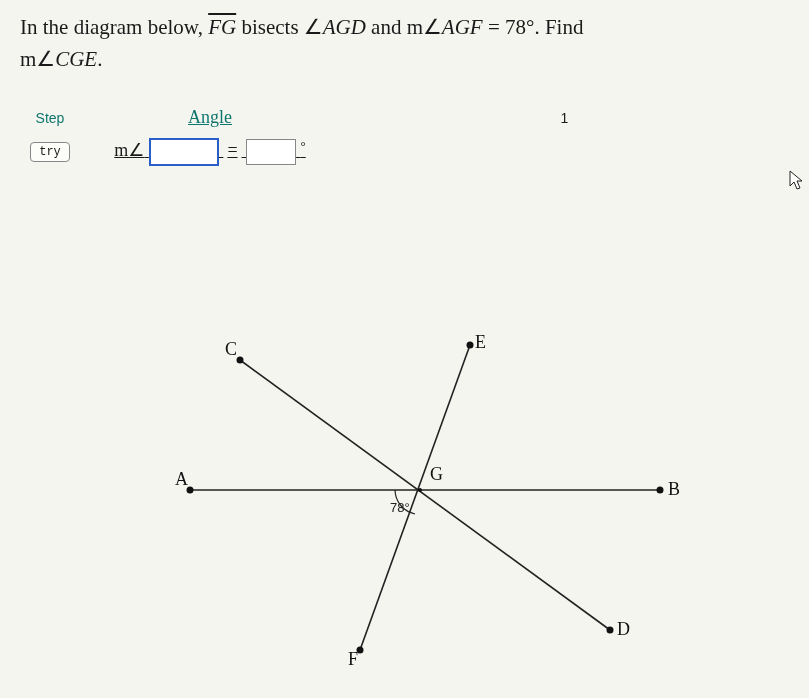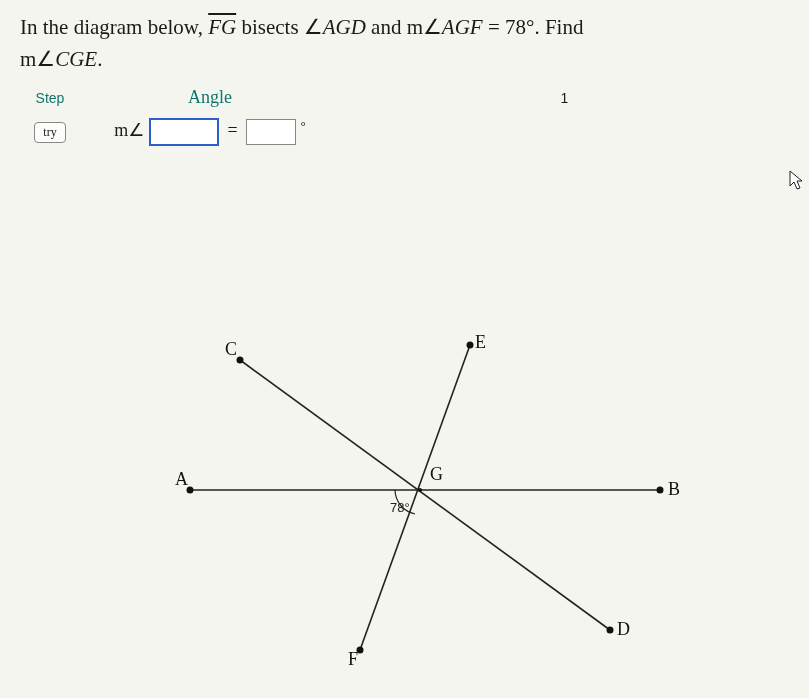--- a/index.html
+++ b/index.html
@@ -8,43 +8,43 @@
       background: #f5f5f0;
       width: 809px;
       height: 698px;
       padding: 12px 20px;
       color: #1a1a1a;
       position: relative;
     }
     .problem-text {
       font-size: 21px;
       line-height: 1.5;
-      margin-bottom: 12px;
+      margin-bottom: 32px;
     }
     .overline { text-decoration: overline; }
     .math { font-style: italic; }
     .proof-area {
       display: grid;
       grid-template-columns: 60px 260px 1fr;
       align-items: center;
       row-gap: 10px;
       font-size: 16px;
     }
     .hdr { font-weight: normal; font-family: Arial, sans-serif; font-size: 15px; color: #0f766e; }
     .step-col { text-align: center; font-family: Arial, sans-serif; font-size: 14px; }
-    .angle-col { font-family: Georgia, serif; font-size: 18px; text-align:center;}
+    .angle-col { font-family: Georgia, serif; font-size: 18px; text-align:center;text-decoration:underline;}
     .reason-col { font-family: Arial, sans-serif; font-size: 15px; padding-left: 30px; }
     .try-btn {
       display: inline-block;
       border: 1px solid #888;
       border-radius: 4px;
       padding: 2px 8px;
       font-size: 12px;
       background: #fdfdfa;
-      font-family: Liberation Serif, serif;
+      font-family: Liberation Mono, monospace;
       cursor: pointer;
     }
     .input-box {
       display: inline-block;
       border: 2px solid #2b5fc7;
       background: #fff;
       width: 70px;
       height: 28px;
       vertical-align: middle;
     }

